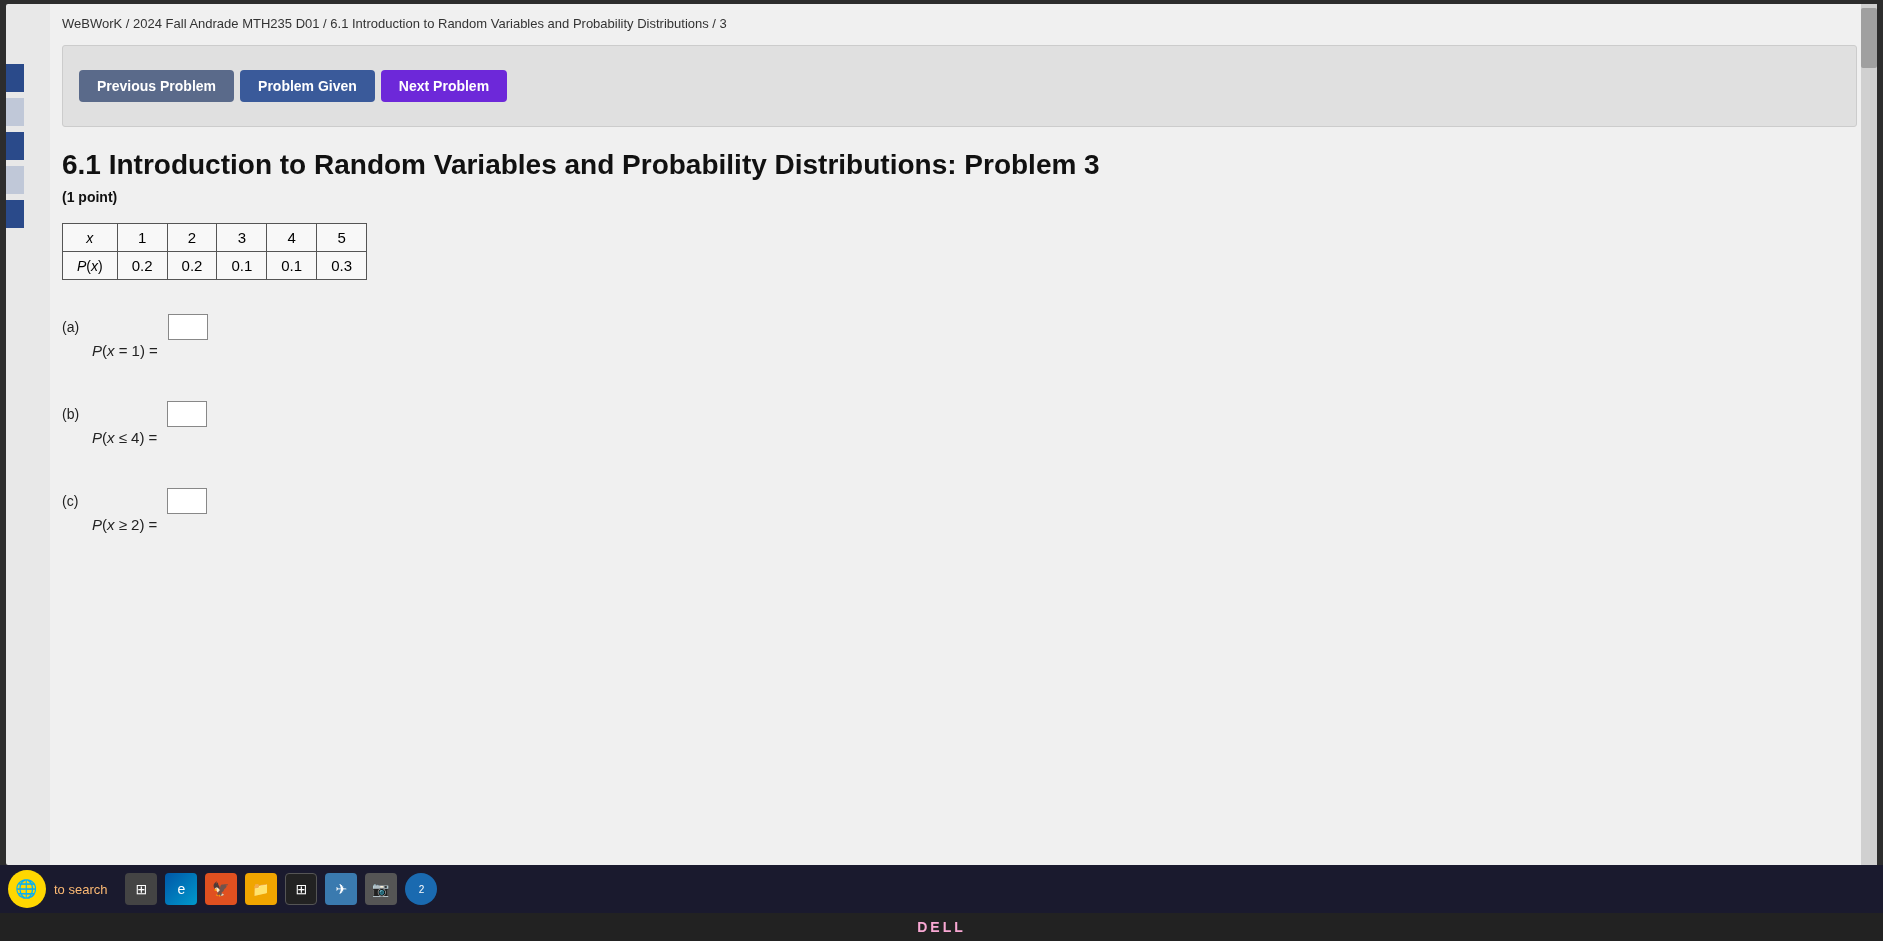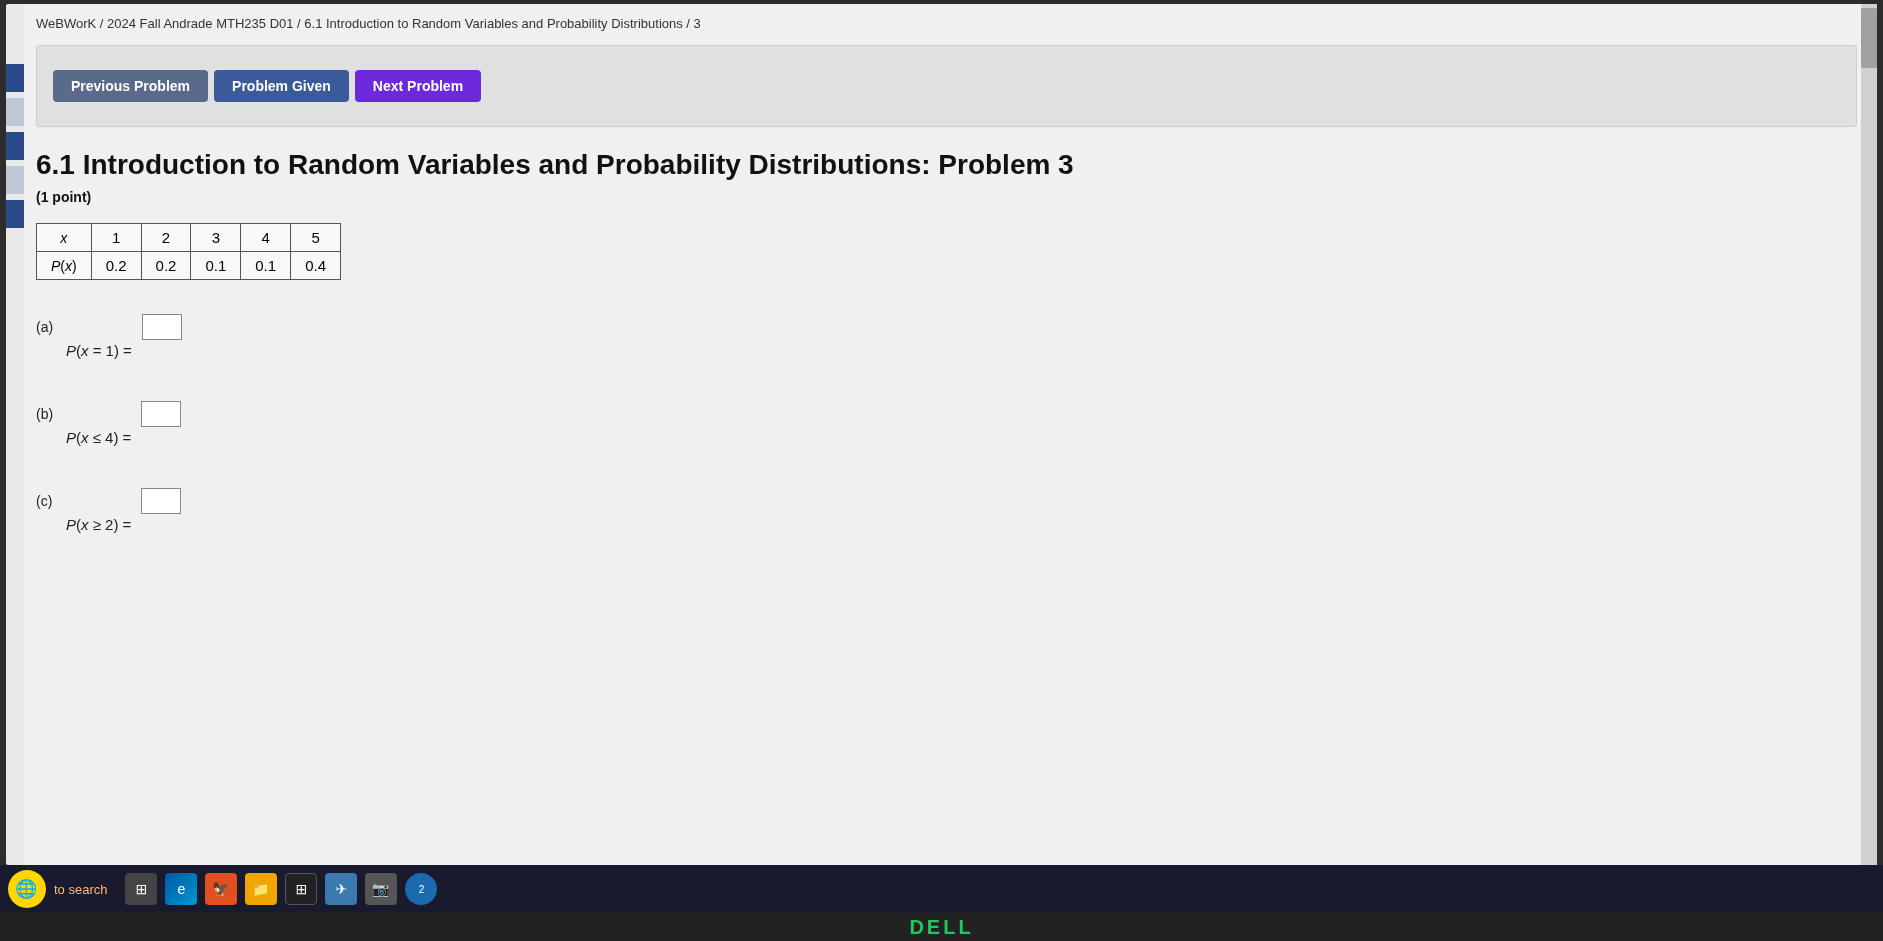--- a/index.html
+++ b/index.html
@@ -14,20 +14,21 @@
     }
 
     
     .main-area {
       background: #e8e8e8;
       flex: 1;
       display: flex;
       flex-direction: row;
       margin: 4px 6px 0 6px;
       border-radius: 2px;
+      gap: 26px;
     }
 
     
     .sidebar-accents {
       width: 18px;
       display: flex;
       flex-direction: column;
       gap: 0;
       padding: 60px 0 0 0;
     }
@@ -259,22 +260,22 @@
     
     .dell-bar {
       height: 28px;
       background: #222;
       display: flex;
       align-items: center;
       justify-content: center;
       flex-shrink: 0;
     }
     .dell-logo {
-      color: #22c55e;
-      font-size: 20px;
+      color: #f9a8d4;
+      font-size: 14px;
       font-weight: bold;
       letter-spacing: 3px;
     }
   </style>
 </head>
 <body>
 
 <div class="main-area">
 
   <div class="sidebar-accents">
@@ -307,21 +308,21 @@
         <td>3</td>
         <td>4</td>
         <td>5</td>
       </tr>
       <tr>
         <td class="label-cell"><span style="font-style:italic">P</span>(<span style="font-style:italic">x</span>)</td>
         <td>0.2</td>
         <td>0.2</td>
         <td>0.1</td>
         <td>0.1</td>
-        <td>0.4</td>
+        <td>0.3</td>
       </tr>
     </tbody>
       </table>
 
 
     <div class="question-part">
       <span class="part-label">(a)</span>
       <span class="math-expr"><span style="font-style:italic">P</span>(<span style="font-style:italic">x</span> = 1) =</span>
       <input class="answer-input" type="text" value="" style="">
     </div>

